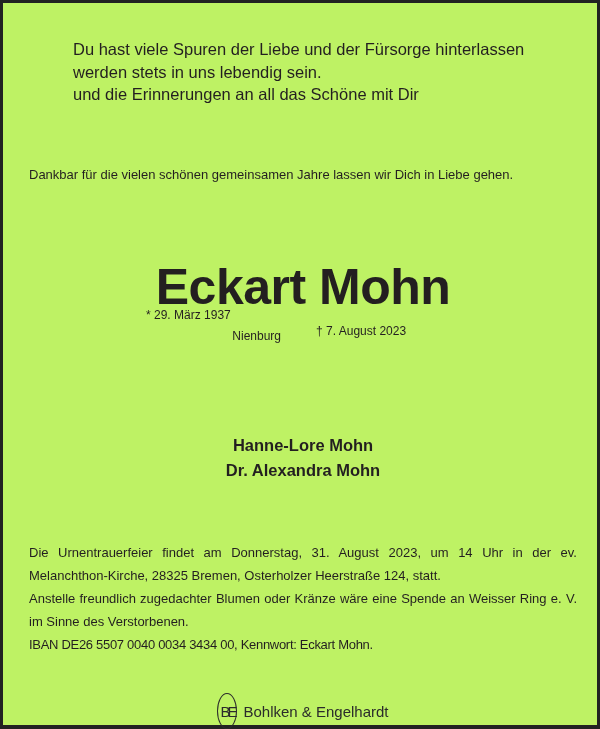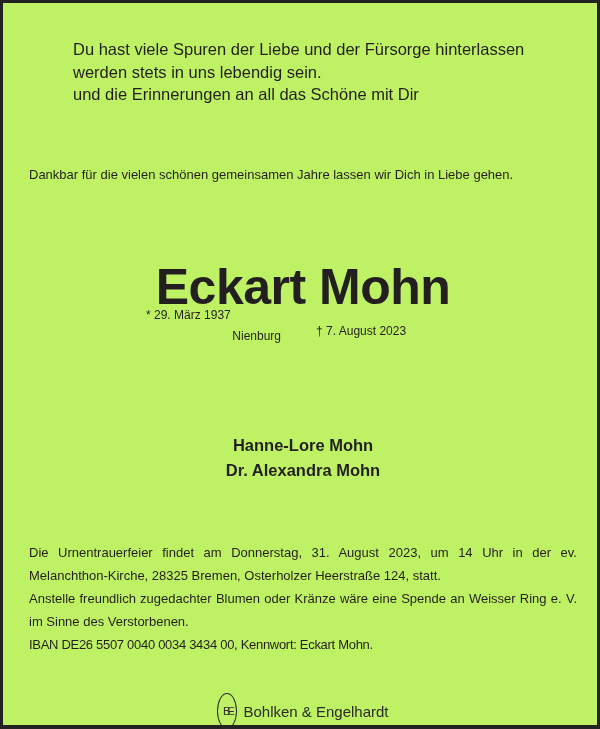--- a/index.html
+++ b/index.html
@@ -52,21 +52,21 @@
     .footer {
       left: 0; width: 600px; top: 690px;
       display: flex; justify-content: center; align-items: center;
       gap: 6px;
       font-size: 15px; color: #2b2b2b;
     }
     .logo-mark {
       width: 20px; height: 36px; border: 1.2px solid #2b2b2b;
       border-radius: 50%; box-sizing: border-box;
       display: flex; align-items: center; justify-content: center;
-      font-size: 11px; line-height: 1; letter-spacing: -3px; padding-right: 0;
+      font-size: 15px; line-height: 1; letter-spacing: -3px; padding-right: 0;
     }
   </style>
 </head>
 <body>
 
 <div class="frame">
 
   <div class="abs verse">
     <div>Du hast viele Spuren der Liebe und der Fürsorge hinterlassen</div>
     <div>werden stets in uns lebendig sein.</div>

